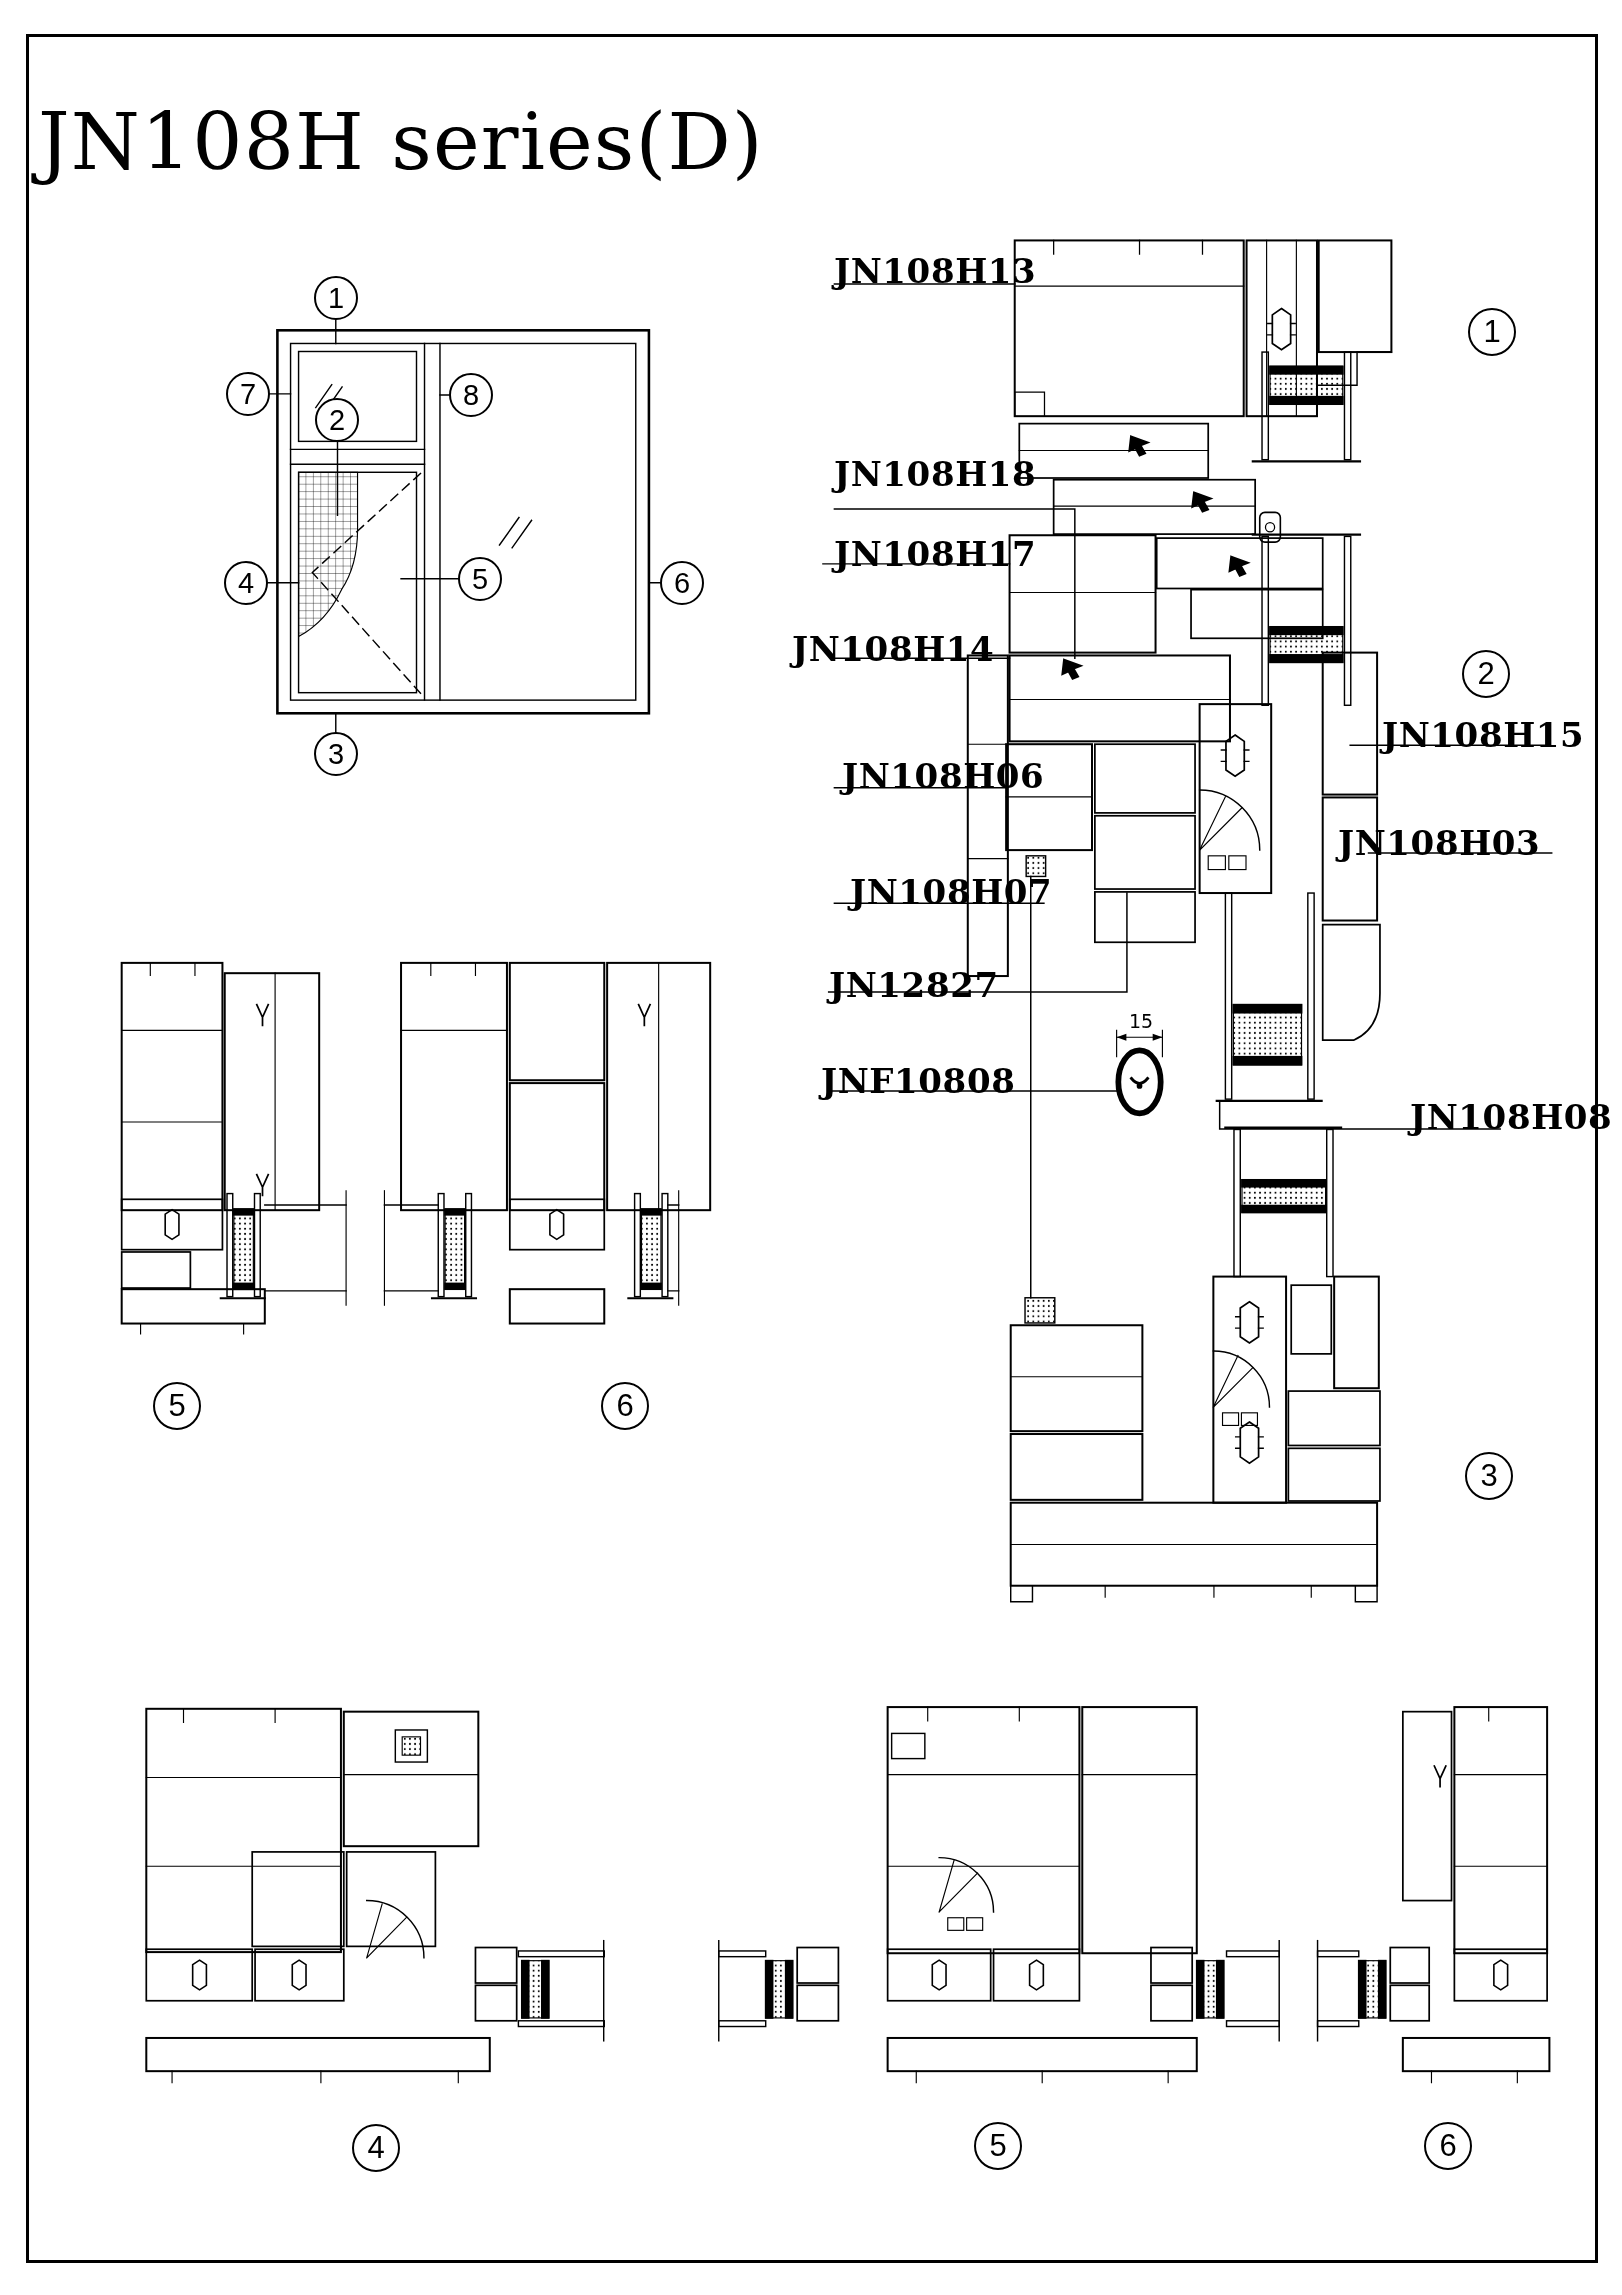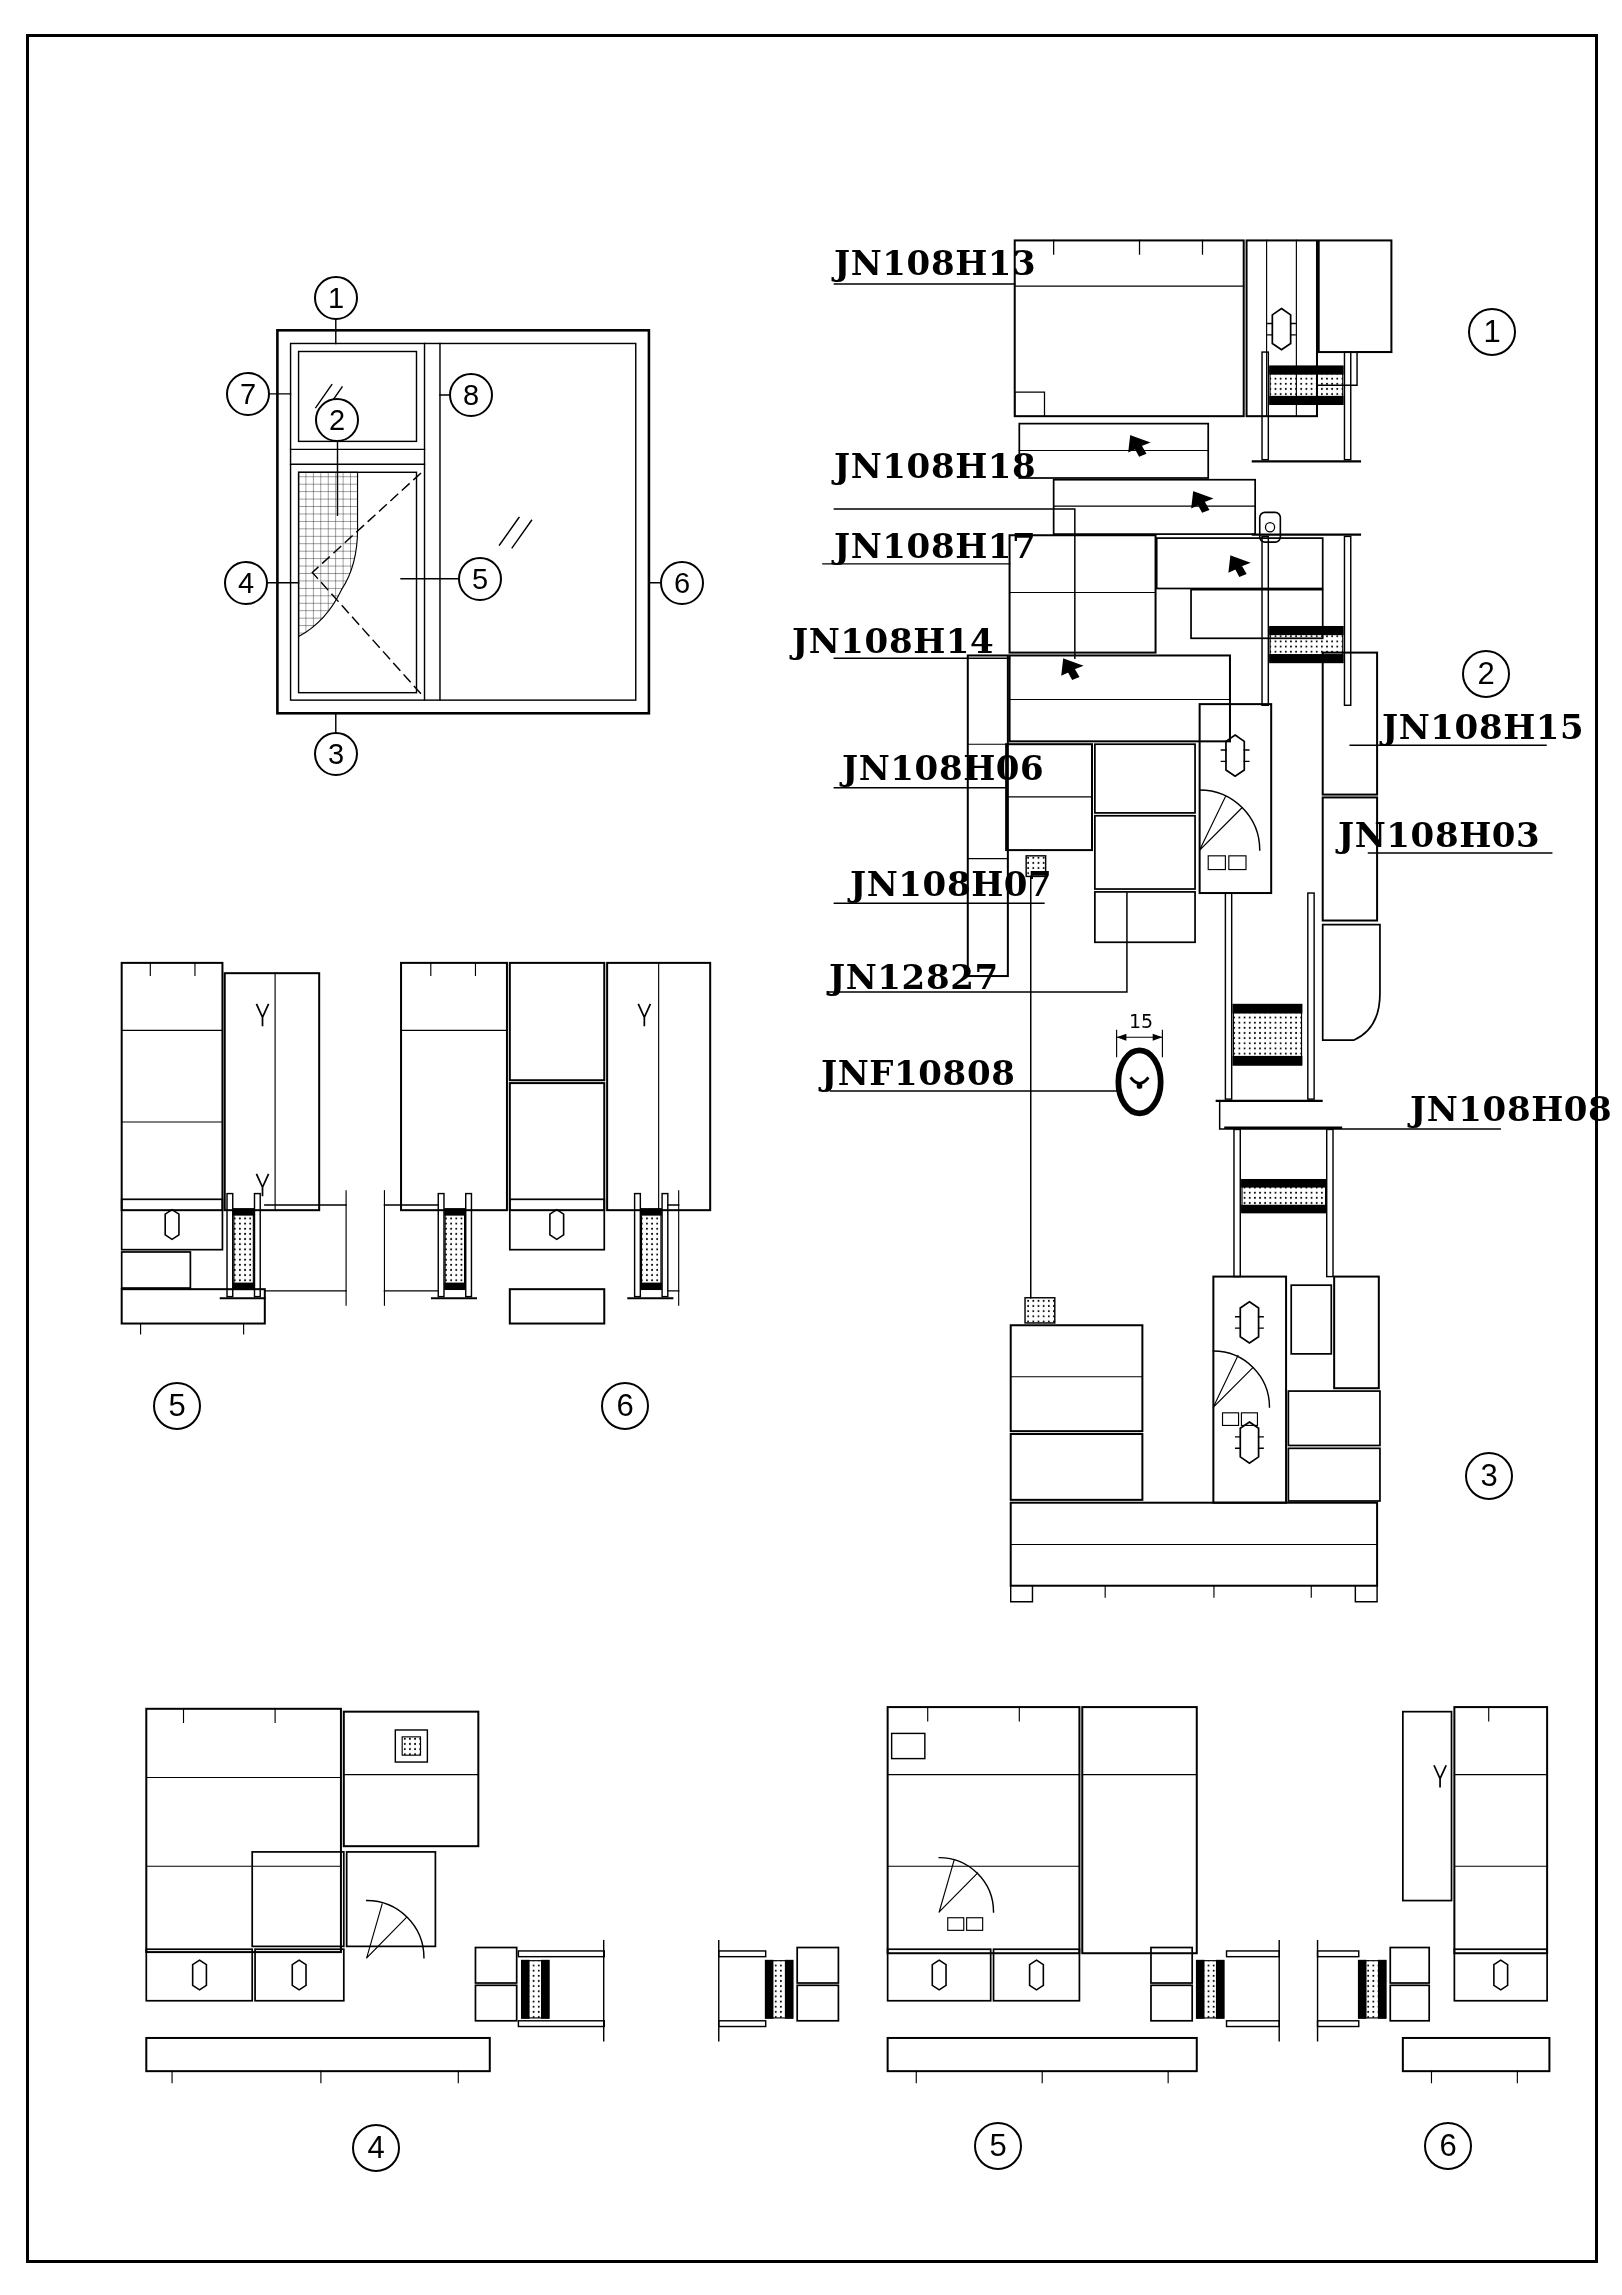--- a/index.html
+++ b/index.html
@@ -3,35 +3,36 @@
 <meta charset="utf-8">
 <style>
   html,body{margin:0;padding:0;background:#e8e8e8;}
   .page{position:relative;width:1623px;height:2295px;background:#ffffff;overflow:hidden;
         font-family:"DejaVu Serif",serif;color:#000;}
   .sheet-border{position:absolute;left:26px;top:34px;width:1572px;height:2229px;
         border:3.4px solid #000;box-sizing:border-box;}
   .title{position:absolute;left:38px;top:96px;font-size:79px;font-weight:400;
         letter-spacing:1.1px;white-space:nowrap;font-family:"DejaVu Serif",serif;}
   .plabel{position:absolute;font-family:"DejaVu Serif",serif;font-weight:700;
-        font-size:34px;letter-spacing:0.6px;white-space:nowrap;line-height:1;}
+        font-size:34px;letter-spacing:0.6px;white-space:nowrap;line-height:1;margin-top:8px;}
   .callout{position:absolute;width:44px;height:44px;border:2.3px solid #000;border-radius:50%;
         box-sizing:border-box;display:flex;align-items:center;justify-content:center;
         font-family:"Liberation Sans",sans-serif;font-size:29px;font-weight:400;background:#fff;}
   .scallout{position:absolute;width:48px;height:48px;border:2.3px solid #000;border-radius:50%;
         box-sizing:border-box;display:flex;align-items:center;justify-content:center;
         font-family:"Liberation Sans",sans-serif;font-size:31px;font-weight:400;background:#fff;}
   .dim{position:absolute;font-family:"DejaVu Sans",sans-serif;font-size:19px;line-height:1;}
   svg.canvas{position:absolute;left:0;top:0;}
 </style>
 </head>
 <body>
 
 <div class="page">
   <div class="sheet-border"></div>
+  <div class="title">JN108H series(D)</div>
 
   <svg class="canvas" width="1623" height="2295" viewBox="0 0 2834 4009">
     <defs>
       <pattern id="dots" width="9" height="9" patternUnits="userSpaceOnUse">
         <circle cx="4.5" cy="4.5" r="1.7" fill="#000"></circle>
       </pattern>
       <pattern id="mesh" width="13" height="13" patternUnits="userSpaceOnUse">
         <path d="M0 0 H13 M0 0 V13" stroke="#000" stroke-width="1.3" fill="none"></path>
       </pattern>
       <g id="dia">

